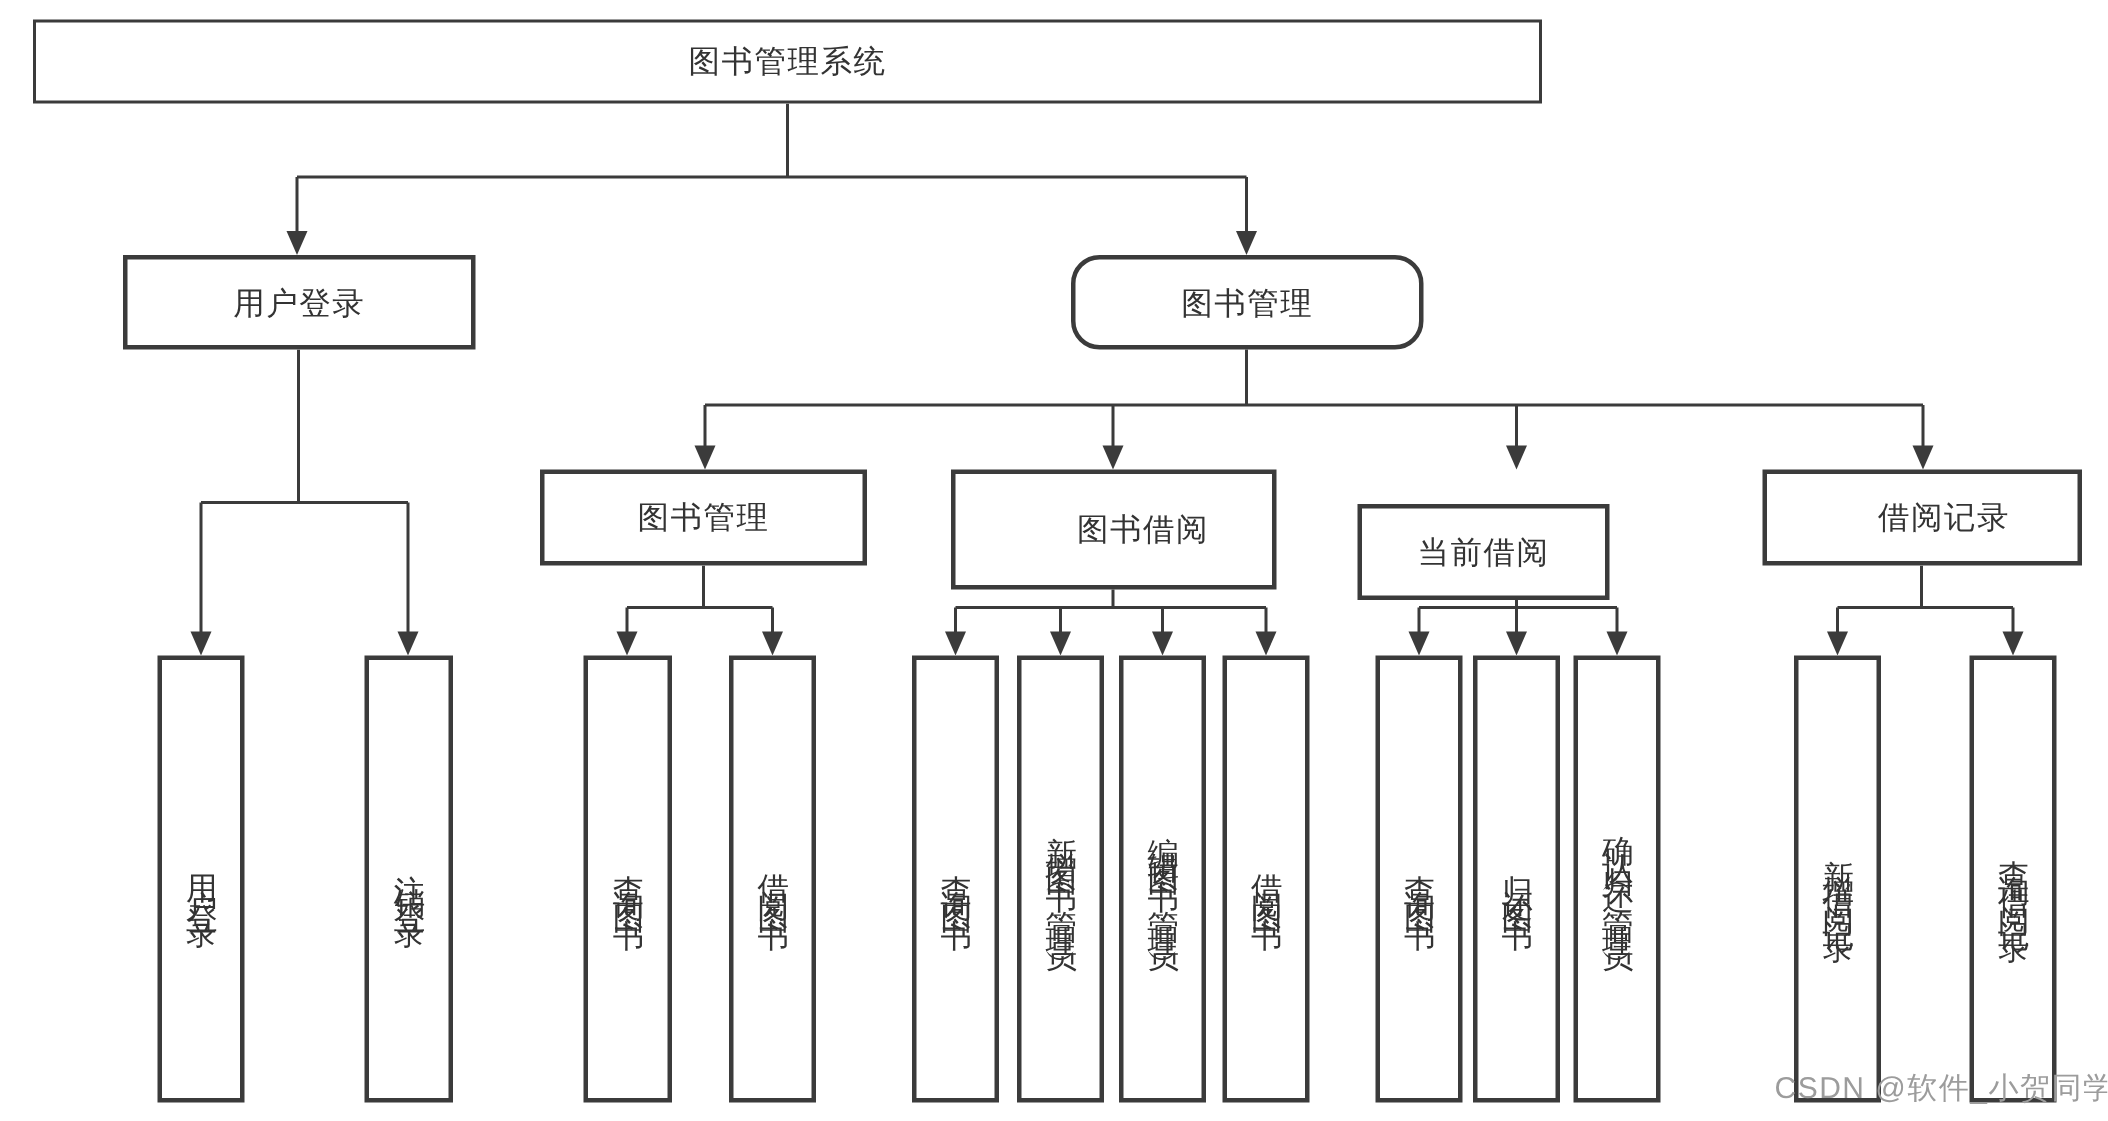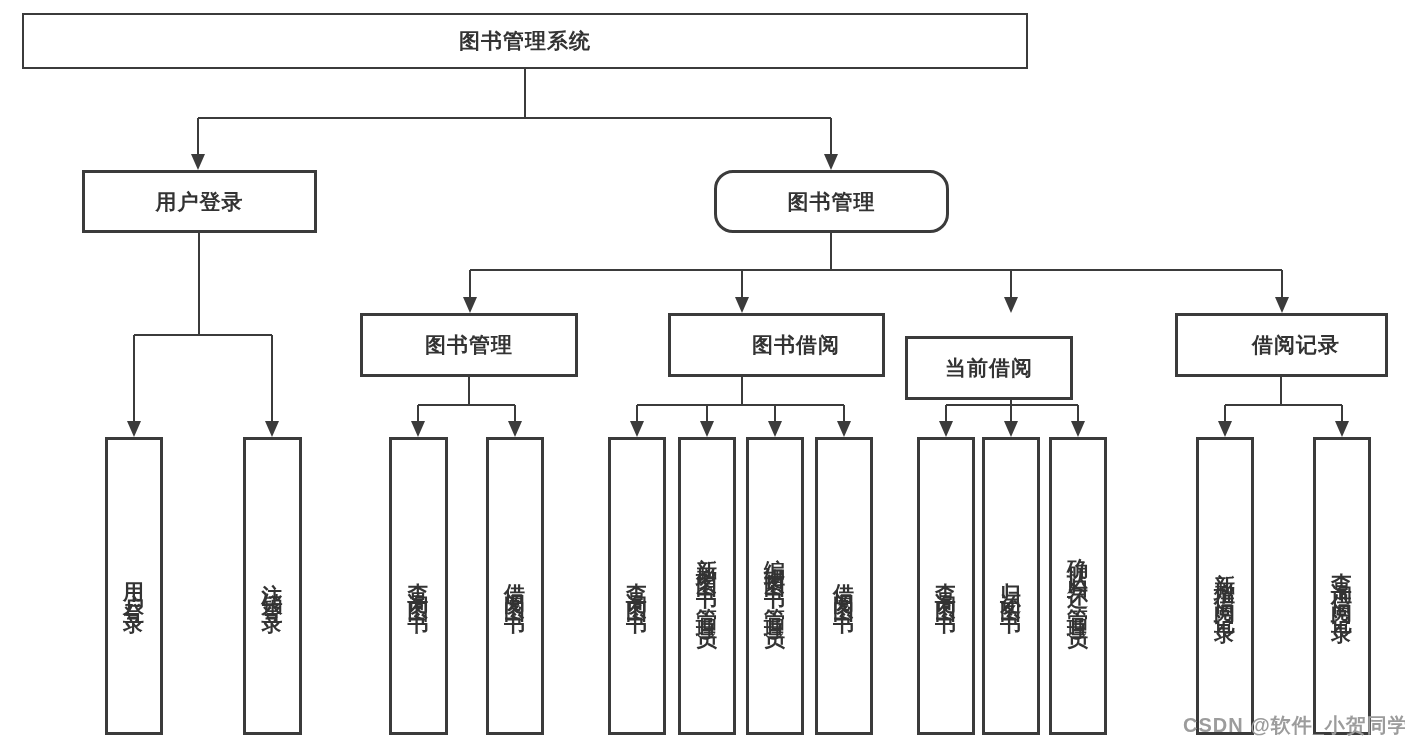--- a/index.html
+++ b/index.html
@@ -9,21 +9,20 @@
     --bg:#ffffff;
   }
   html,body{margin:0;padding:0;background:var(--bg);}
   .canvas{
     position:relative;
     width:1405px;
     height:747px;
     background:var(--bg);
     font-family:"Liberation Sans","DejaVu Sans",sans-serif;
     overflow:hidden;
-    font-weight:bold;
   }
   .connectors{
     position:absolute;
     left:0;top:0;
   }
   .box{
     position:absolute;
     box-sizing:border-box;
     border:3px solid var(--line);
     background:#ffffff;
@@ -101,21 +100,21 @@
   <div class="box hbox" style="left:82px;top:170px;width:235px;height:63px;">
     <span>用户登录</span>
   </div>
   <div class="box hbox" style="left:714px;top:170px;width:235px;height:63px;border-radius:19px;">
     <span>图书管理</span>
   </div>
 
   <div class="box hbox" style="left:360px;top:313px;width:218px;height:64px;">
     <span>图书管理</span>
   </div>
-  <div class="box hbox" style="left:668px;top:313px;width:217px;height:64px;padding-left:39px;">
+  <div class="box hbox" style="left:634px;top:313px;width:217px;height:80px;padding-left:39px;">
     <span>图书借阅</span>
   </div>
   <div class="box hbox" style="left:905px;top:313px;width:168px;height:64px;margin-top:23px;">
     <span>当前借阅</span>
   </div>
   <div class="box hbox" style="left:1175px;top:313px;width:213px;height:64px;padding-left:29px;">
     <span>借阅记录</span>
   </div>
 
   <div class="box vbox" style="left:105px;top:437px;width:58px;height:298px;">

